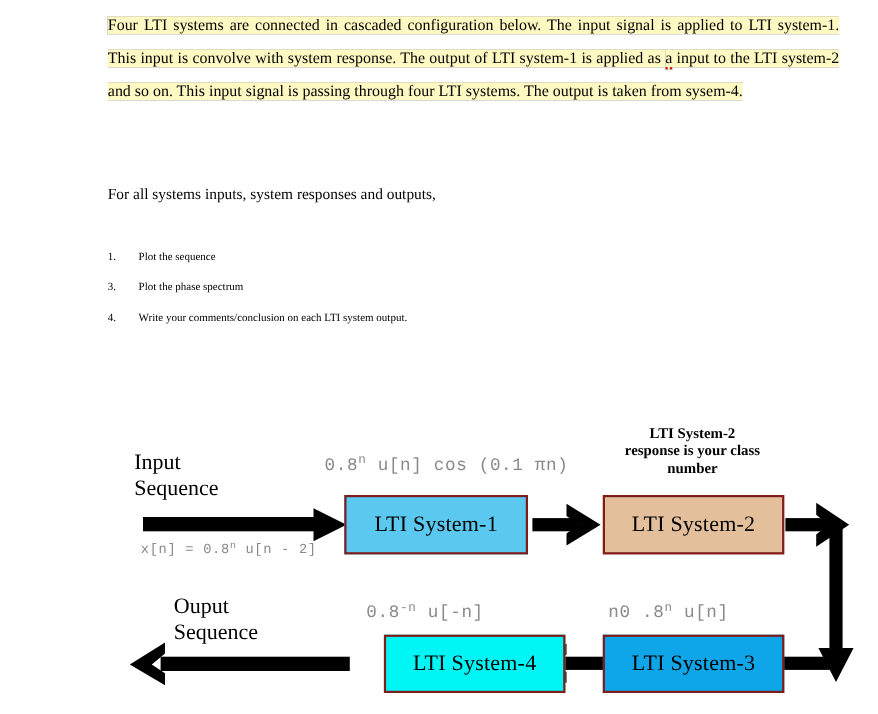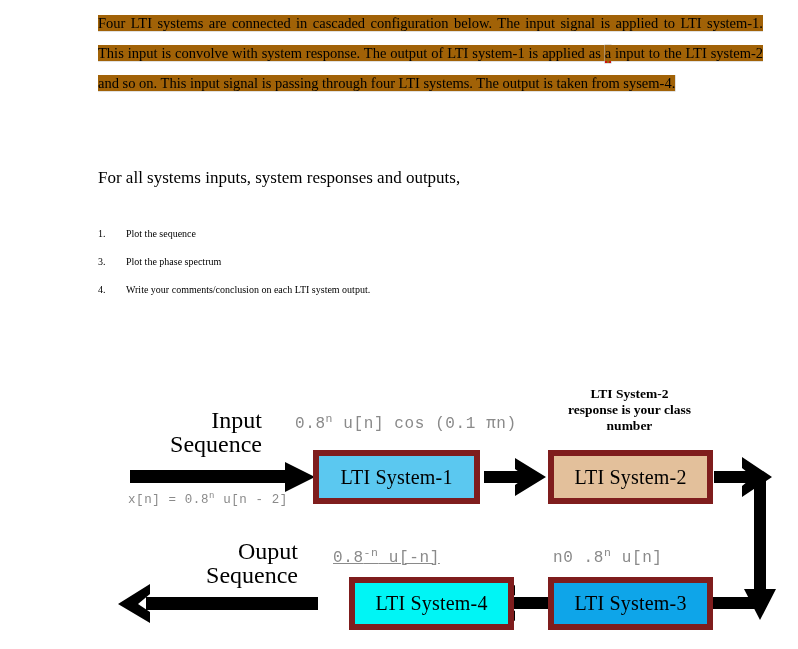--- a/index.html
+++ b/index.html
@@ -34,33 +34,33 @@
   }
   .highlight-para {
     font-size: 14.5px;
     line-height: 30px;
     text-align: justify;
     text-justify: inter-word;
     margin: 0;
     color: #000;
   }
   .highlight-para span.hl {
-    background: #a16207;
+    background: #fef9c3;
     box-shadow: 0 0 0 0.5px #c0c0c0;
   }
   .spell {
     border-bottom: 2px dotted #d01010;
     padding-bottom: 0px;
   }
 
   .lead-line {
     position: absolute;
     left: 98px;
     top: 168px;
-    font-size: 17px;
+    font-size: 14px;
     line-height: 20px;
     white-space: nowrap;
   }
 
   ol.tasks {
     position: absolute;
     left: 98px;
     top: 220px;
     margin: 0;
     padding: 0;
@@ -86,56 +86,56 @@
     height: 271px;
   }
   .diagram svg {
     position: absolute;
     left: 0;
     top: 0;
   }
 
   .box {
     position: absolute;
-    border: 6px solid #7f1d1d;
+    border: 2px solid #7f1d1d;
     box-sizing: border-box;
     display: flex;
     align-items: center;
     justify-content: center;
     font-size: 20px;
     font-family: "Liberation Serif", "DejaVu Serif", serif;
     color: #000;
     letter-spacing: 0.2px;
   }
   #box1 { left: 313px; top: 72px;  width: 167px; height: 54px; background: #5bc8f0; }
   #box2 { left: 548px; top: 72px;  width: 165px; height: 54px; background: #e3c09b; }
   #box4 { left: 317px; top: 199px; width: 165px; height: 53px; background: #00f5f5; margin-left: 32px; }
   #box3 { left: 548px; top: 199px; width: 165px; height: 53px; background: #0ea5e9; }
 
   .seq-label {
     position: absolute;
-    text-align: right;
-    font-size: 24px;
+    text-align: left;
+    font-size: 20px;
     line-height: 24px;
     color: #000;
   }
   #input-seq  { left: 122px; top: 30px;  width: 140px; }
   #output-seq { left: 158px; top: 161px; width: 140px; }
 
   .formula {
     position: absolute;
     font-family: "Liberation Mono", "DejaVu Sans Mono", monospace;
     font-size: 14.5px;
     color: #8a8a8a;
     letter-spacing: 0.6px;
     white-space: nowrap;
   }
   #f-x      { left: 128px; top: 113px; font-size: 12.5px; }
   #f-sys1   { left: 295px; top: 34px;  font-size: 16px; text-align: right; }
-  #f-sys4   { left: 333px; top: 168px; font-size: 16px; text-decoration: underline; }
+  #f-sys4   { left: 333px; top: 168px; font-size: 16px; }
   #f-sys3   { left: 553px; top: 168px; font-size: 16px; }
   .formula sup { font-size: 0.72em; vertical-align: 0.55em; }
 
   .note {
     position: absolute;
     left: 552px;
     top: 8px;
     width: 155px;
     text-align: center;
     font-family: "Liberation Serif", "DejaVu Serif", serif;

